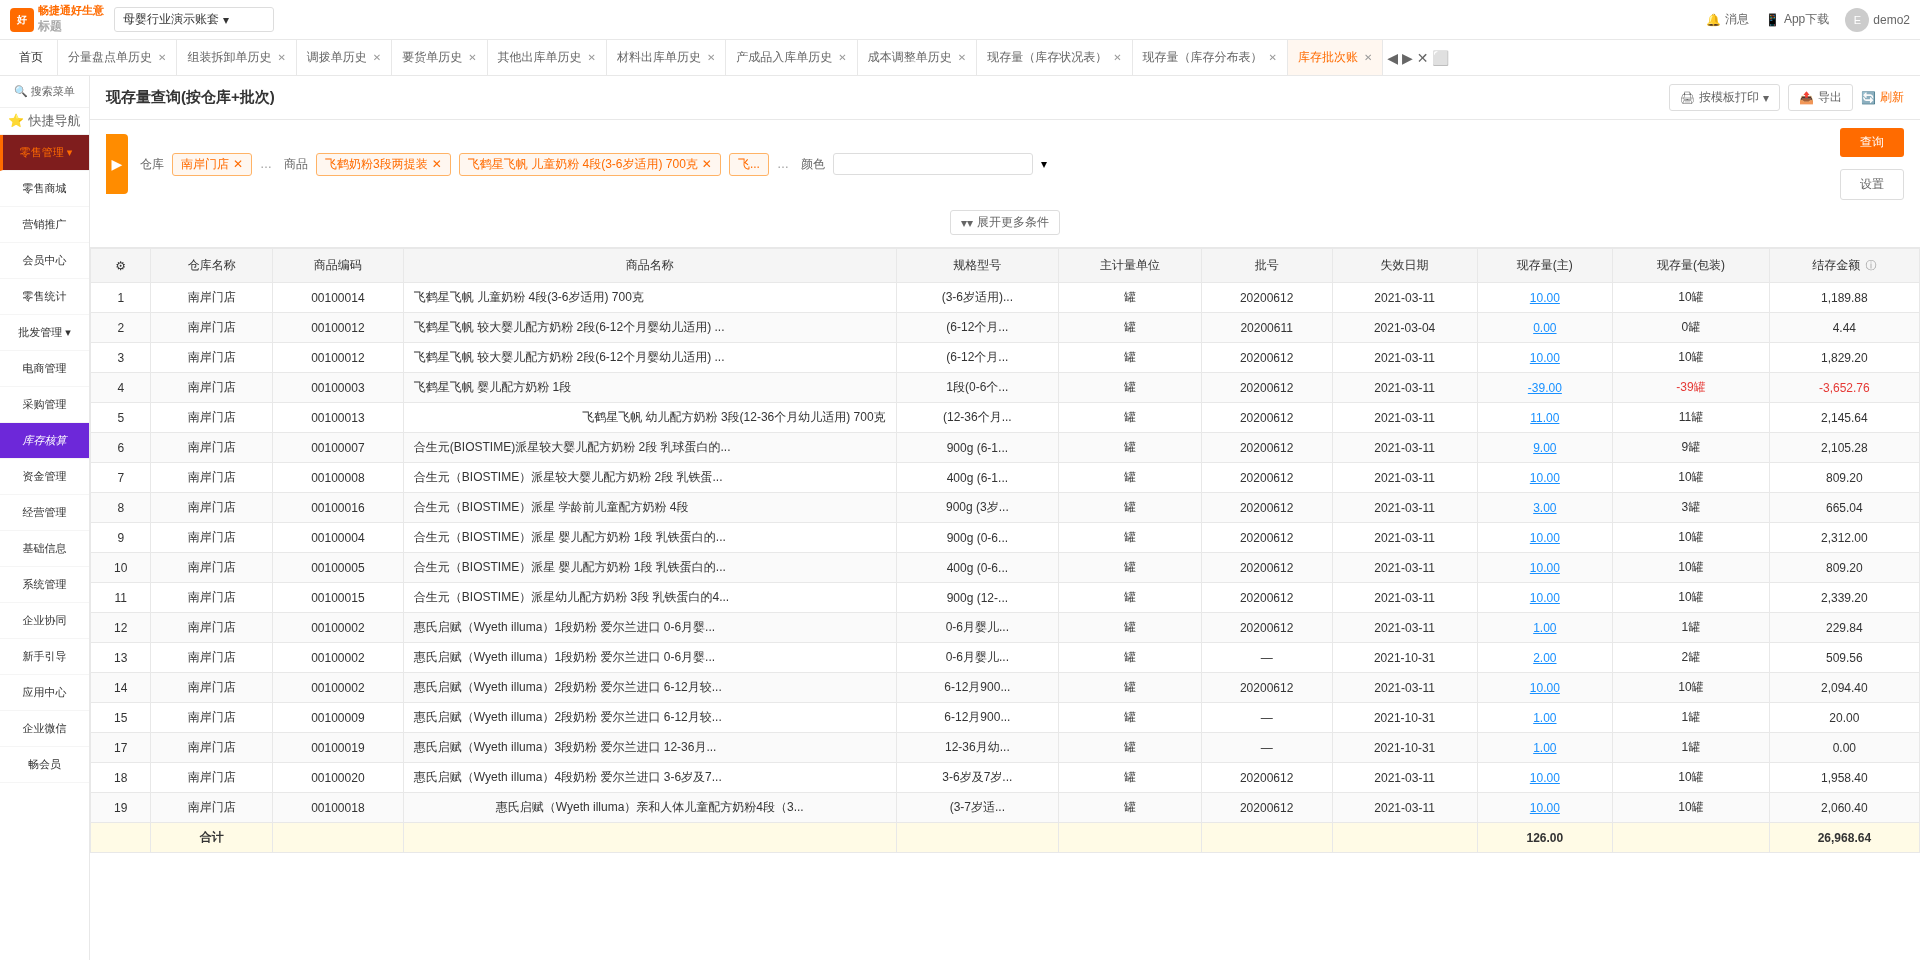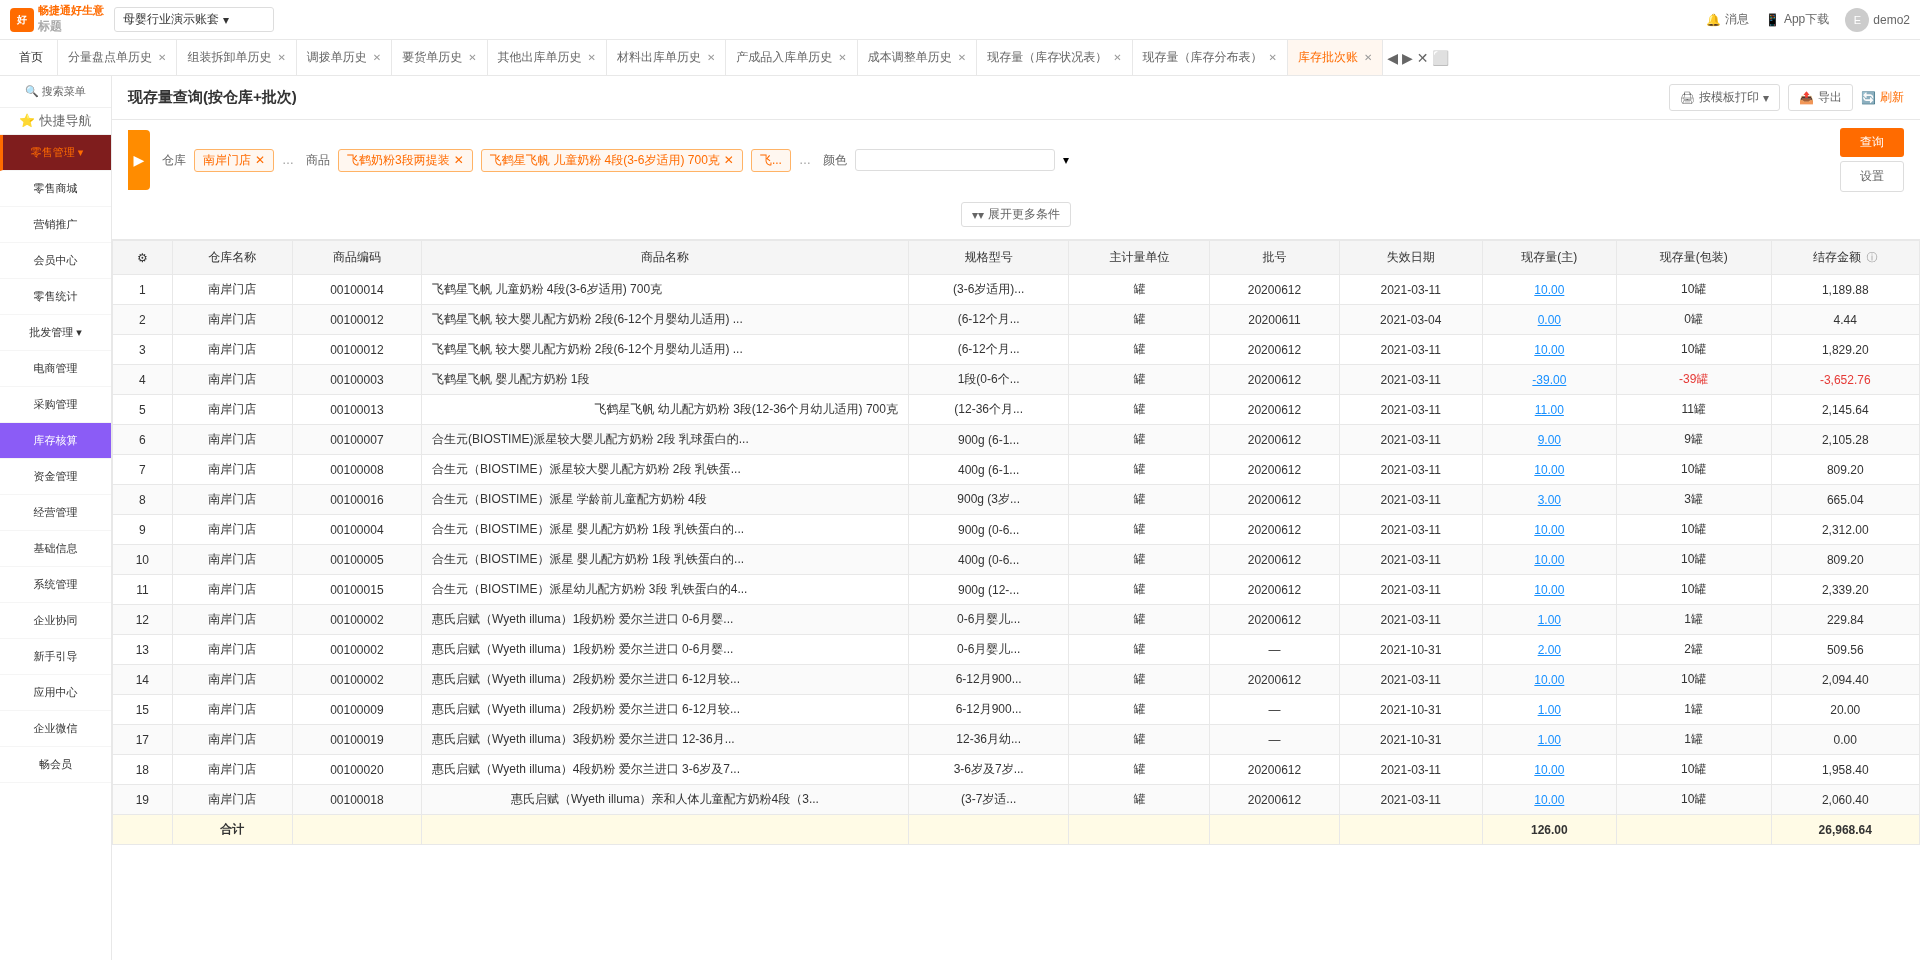--- a/index.html
+++ b/index.html
@@ -65,37 +65,37 @@
     .tab-item.active { color: #ff6b00; background: #fff7f0; }
     .tab-close { color: #999; font-size: 10px; cursor: pointer; }
     .tab-nav { display: flex; align-items: center; gap: 4px; margin-left: 4px; }
     .tab-nav span { cursor: pointer; color: #666; font-size: 14px; }
 
     
     .main-layout { display: flex; height: calc(960px - 76px); }
 
     
     .sidebar {
-      width: 112px; background: #fff; border-right: 1px solid #e8e8e8;
+      width: 90px; background: #fff; border-right: 1px solid #e8e8e8;
       display: flex; flex-direction: column; overflow-y: auto;
       flex-shrink: 0;
     }
     .sidebar-search {
       padding: 8px 6px; border-bottom: 1px solid #f0f0f0;
       font-size: 11px; color: #666; text-align: center; cursor: pointer;
     }
     .sidebar-nav {
       padding: 4px 6px; border-bottom: 1px solid #f0f0f0;
       font-size: 13px; color: #666; text-align: center; cursor: pointer;
     }
     .sidebar-item {
       padding: 10px 6px; text-align: center; cursor: pointer;
       color: #333; font-size: 11px; border-bottom: 1px solid #f5f5f5;
     }
-    .sidebar-item.active { background: #8b5cf6; color: white; }
+    .sidebar-item.active { background: #6d28d9; color: white; font-style: italic; }
 
     
     .content { flex: 1; display: flex; flex-direction: column; overflow: hidden; }
 
     
     .page-header {
       background: #fff; padding: 8px 16px; border-bottom: 1px solid #e8e8e8;
       display: flex; align-items: center; justify-content: space-between;
     }
     .page-title { font-size: 15px; font-weight: bold; color: #333; }
@@ -117,21 +117,21 @@
     }
     .filter-tag .tag-close { color: #ff6b00; cursor: pointer; }
     .filter-more { color: #999; cursor: pointer; }
     .filter-expand-btn {
       display: flex; align-items: center; gap: 4px; color: #666; cursor: pointer;
       border: 1px solid #ddd; border-radius: 3px; padding: 3px 10px; background: #fff;
       margin: 4px auto; width: fit-content;
     }
     .btn-query { background: #ff6b00; color: white; border: none; border-radius: 3px; padding: 6px 20px; cursor: pointer; font-size: 12px; }
     .btn-settings { background: #fff; color: #666; border: 1px solid #ddd; border-radius: 3px; padding: 6px 12px; cursor: pointer; font-size: 12px; }
-    .query-area { display: flex; flex-direction: column; gap: 4px; margin-left: auto; }
+    .query-area { display: flex; flex-direction: column; gap: 12px; margin-left: auto; }
 
     
     .table-wrap { flex: 1; overflow-y: auto; background: #fff; }
     table { width: 100%; border-collapse: collapse; }
     thead tr { background: #f5f5f5; }
     th {
       padding: 8px 10px; text-align: center; color: #333; font-weight: normal;
       border: 1px solid #e8e8e8; white-space: nowrap; position: sticky; top: 0; z-index: 2; background: #f5f5f5;
     }
     td { padding: 6px 10px; text-align: center; border: 1px solid #e8e8e8; color: #333; white-space: nowrap; }

